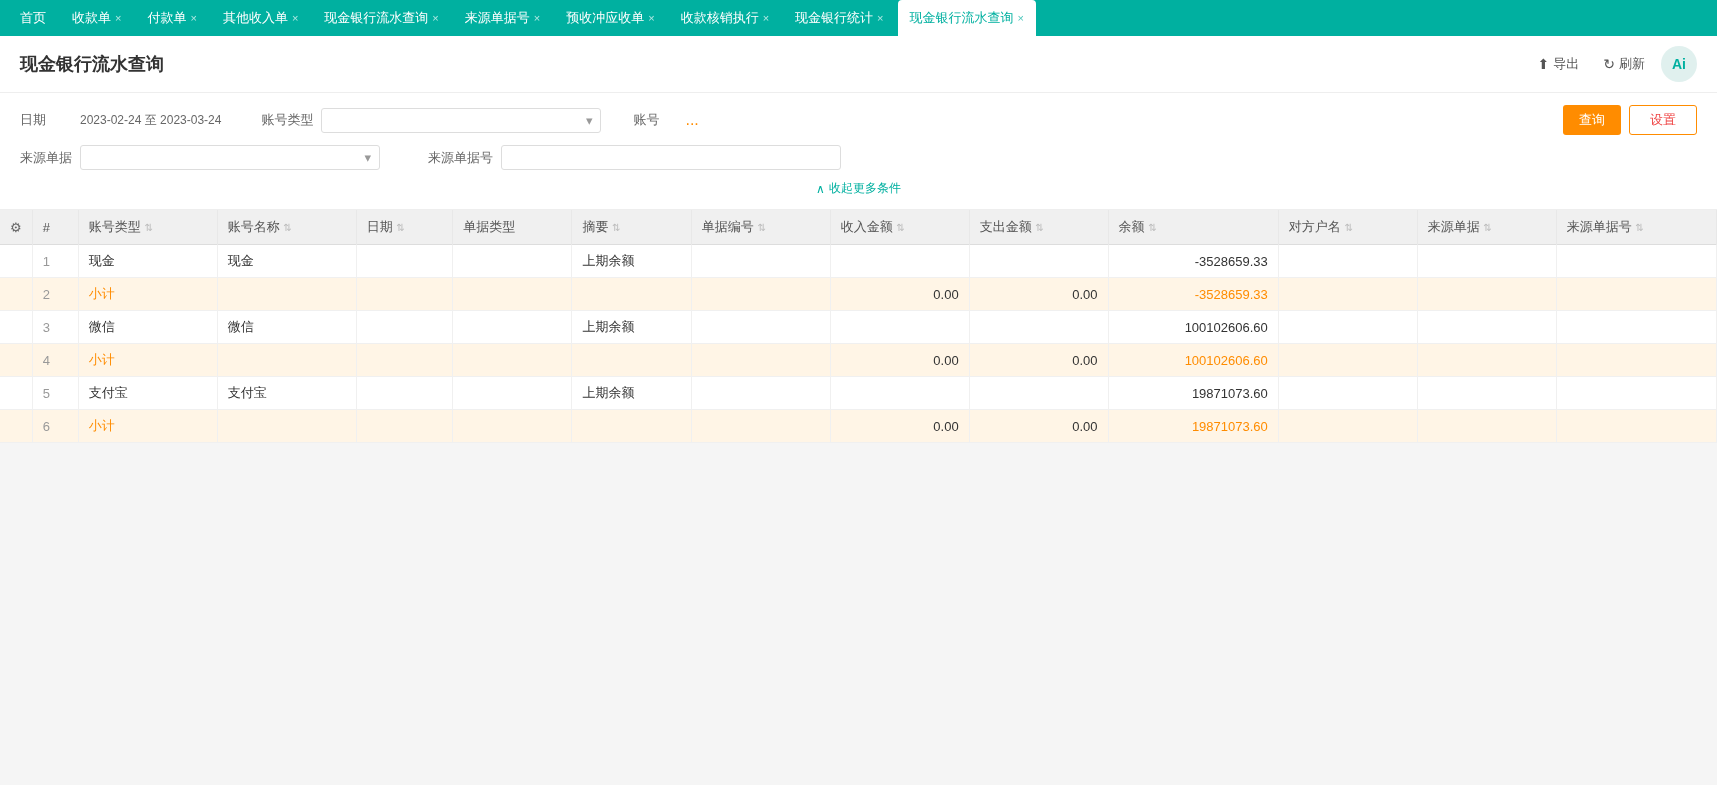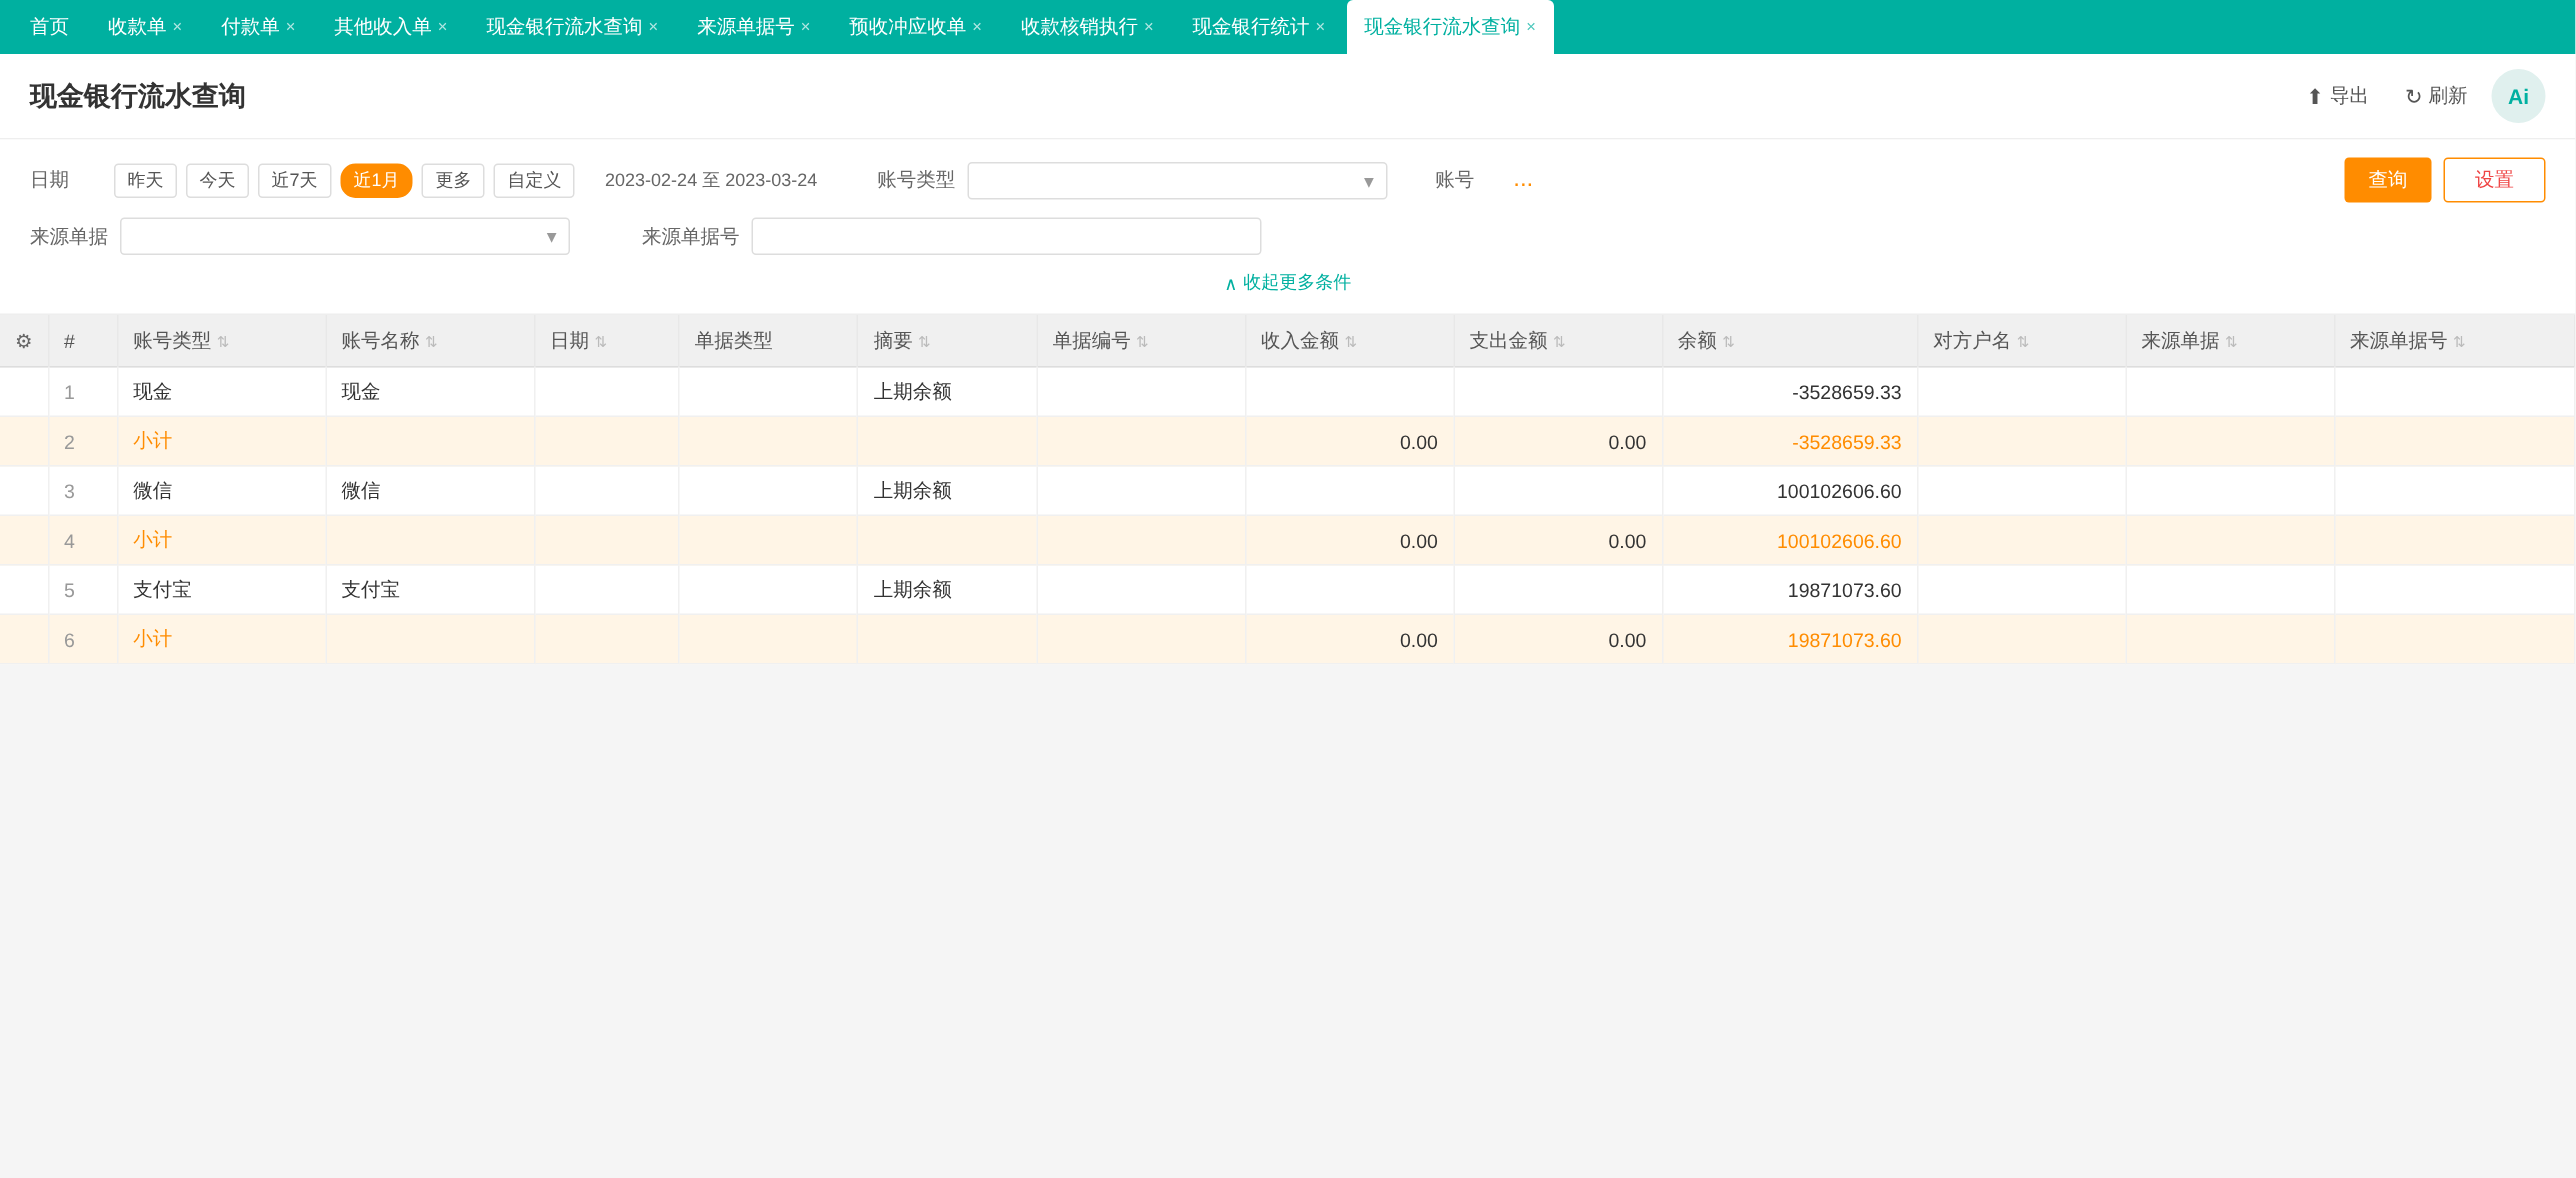--- a/index.html
+++ b/index.html
@@ -205,28 +205,20 @@
       <span>刷新</span>
     </div>
     <div style="width:36px;height:36px;background:#e0f0ee;border-radius:50%;display:flex;align-items:center;justify-content:center;color:#00b0a0;font-weight:bold;font-size:14px;cursor:pointer;">Ai</div>
   </div>
 </div>
 
 <div class="filter-area">
   <div class="filter-row">
 
     <span class="filter-label">日期</span>
-    <div class="date-options">
-      <button class="date-btn">昨天</button>
-      <button class="date-btn">今天</button>
-      <button class="date-btn">近7天</button>
-      <button class="date-btn active">近1月</button>
-      <button class="date-btn">更多</button>
-      <button class="date-btn">自定义</button>
-    </div>
     <div style="margin-left:4px; display:flex; flex-direction:column; justify-content:center;">
       <span class="date-range">2023-02-24 至 2023-03-24</span>
     </div>
 
     <div style="display:flex;align-items:center;gap:8px;margin-left:24px;">
       <span class="filter-label">账号类型</span>
       <div class="filter-select" style="min-width:280px;">
         <span style="flex:1;color:#ccc;"></span>
         <span class="arrow">▾</span>
       </div>

